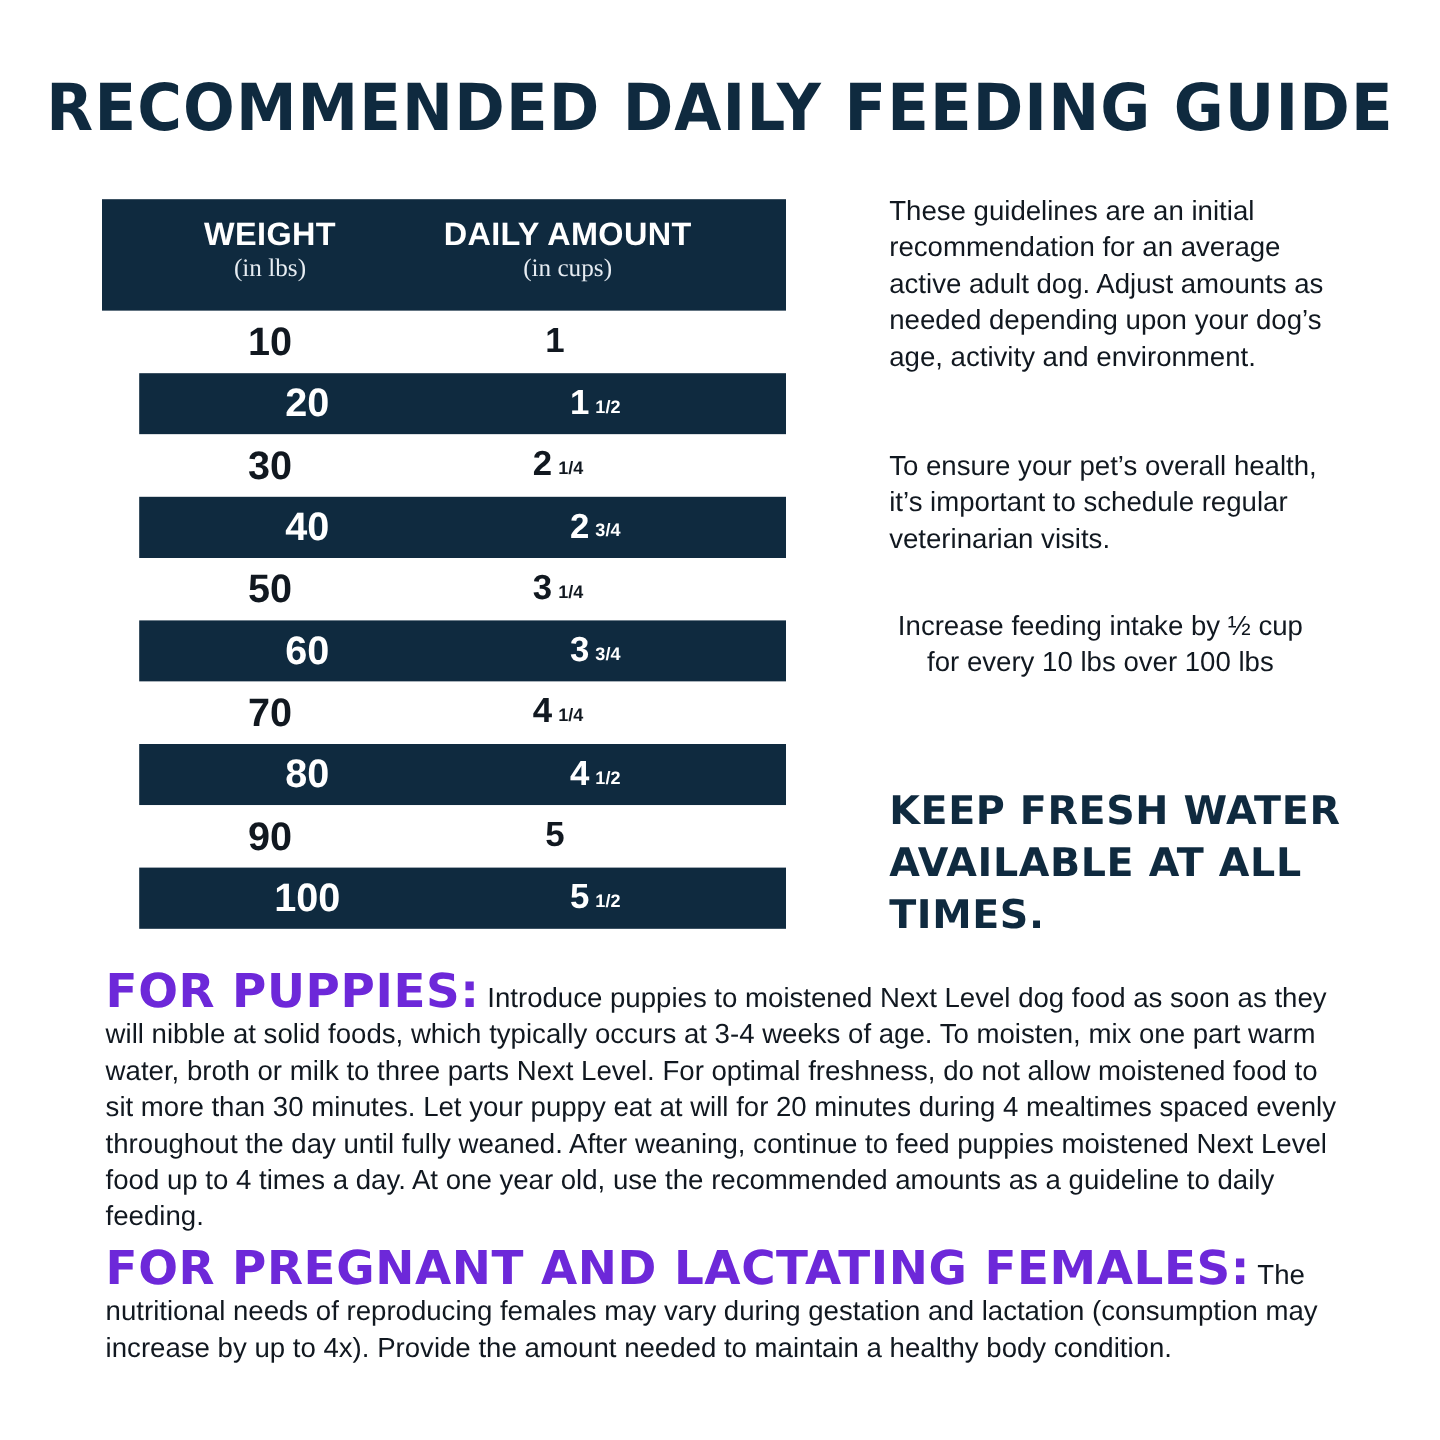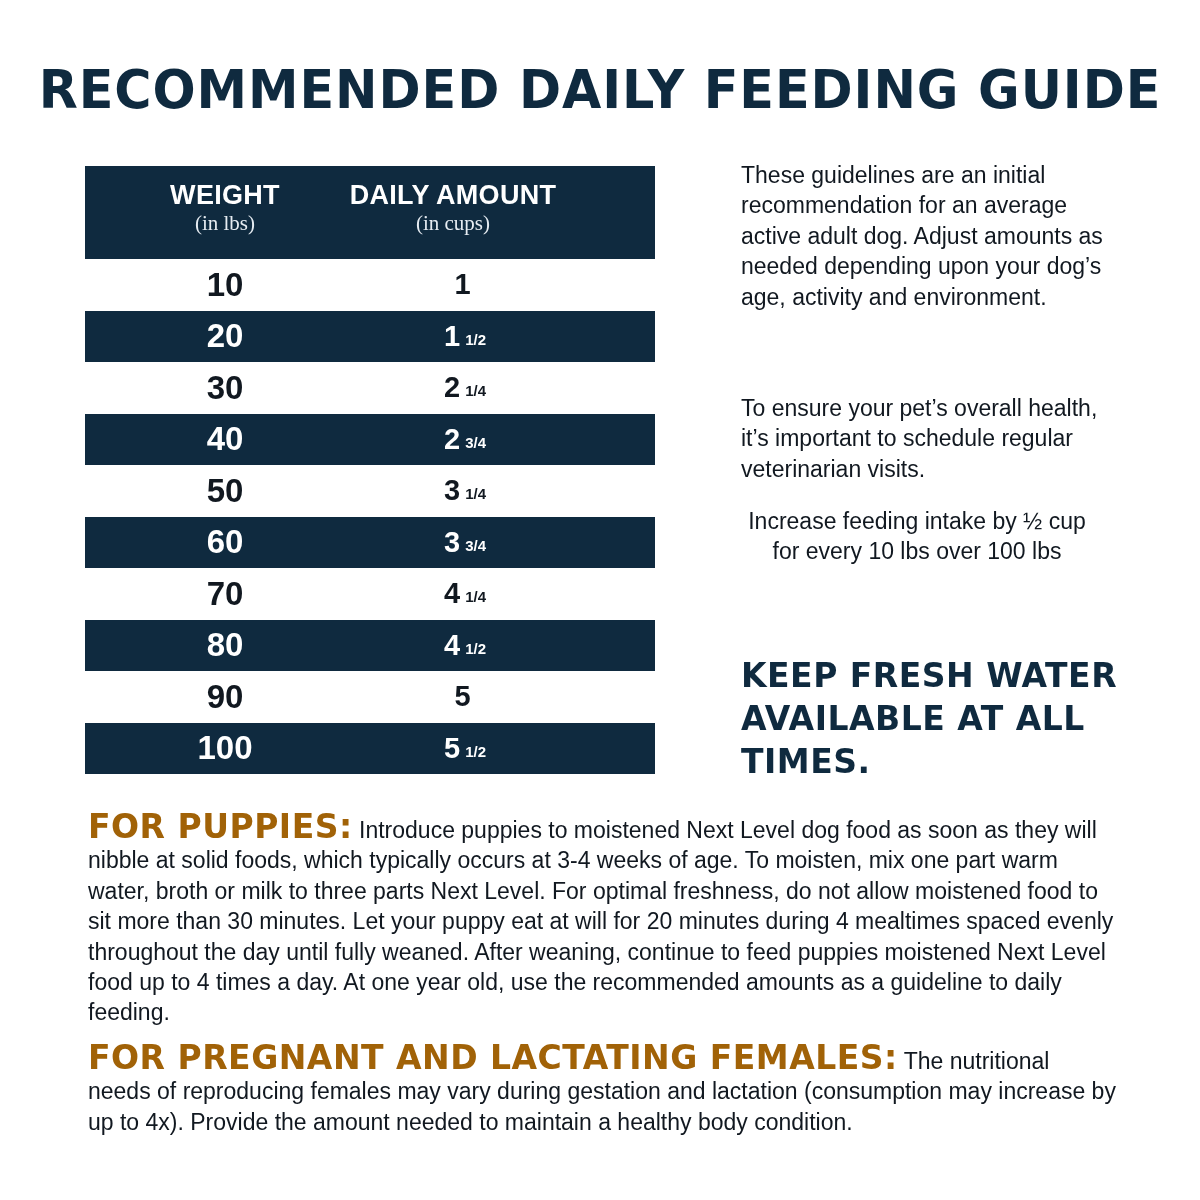--- a/index.html
+++ b/index.html
@@ -5,42 +5,42 @@
   html, body { margin: 0; padding: 0; background: #ffffff; }
   body { width: 1200px; height: 1200px; position: relative; overflow: hidden;
          font-family: "DejaVu Sans", sans-serif; color: #111820; }
   .title { position: absolute; left: 0; top: 58px; width: 1200px; text-align: center;
            font-family: "DejaVu Sans", sans-serif; font-weight: 700; font-size: 54px;
            letter-spacing: 1px; color: #0f2a3f; transform: scaleX(0.94); transform-origin: center; }
   .table { position: absolute; left: 85px; top: 166px; width: 570px; }
   .thead { background: #0f2a3f; height: 93px; position: relative; color: #fff; }
   .th { position: absolute; top: 14px; text-align: center; }
   .th.w { left: 70px; width: 140px; }
-  .th.a { left: 248px; width: 240px; text-align: center; }
+  .th.a { left: 268px; width: 240px; text-align: center; }
   .th .main { font-family: "Liberation Sans", sans-serif; font-weight: 700; font-size: 27px; letter-spacing: 0.3px; line-height: 30px; display: block; }
   .th .sub { font-family: Liberation Serif, serif; font-size: 21px; line-height: 26px; display: block; color: #e6ecf2; }
   .row { height: 51.5px; position: relative; font-family: "Liberation Sans", sans-serif; font-weight: 700; }
-  .row.dark { background: #0f2a3f; color: #fff; }
+  .row.dark { background: #0f2a3f; color: #fff; margin-left: 31px; }
   .row.light { background: #fff; color: #111820; }
   .cell { position: absolute; top: 0; height: 100%; display: flex; align-items: center; justify-content: center; }
   .cell.w { left: 70px; width: 140px; font-size: 33px; }
   .cell.a { left: 260px; width: 240px; font-size: 29px; }
   .cell.a .frac { font-size: 15px; margin-left: 5px; padding-top: 6px; }
   .side { position: absolute; left: 741px; width: 380px; font-family: "Liberation Sans", sans-serif;
           font-size: 23px; line-height: 30.4px; color: #111820; }
   .p1 { top: 160px; }
-  .p2 { top: 373px; margin-top: 20px; }
+  .p2 { top: 373px; }
   .p3 { top: 506px; width: 352px; text-align: center; }
   .water { position: absolute; left: 741px; top: 654px; width: 380px; font-family: "DejaVu Sans", sans-serif;
            font-weight: 700; font-size: 33px; line-height: 43px; color: #0f2a3f; letter-spacing: 0.5px; }
   .para { position: absolute; left: 88px; width: 1030px; font-family: "Liberation Sans", sans-serif;
           font-size: 23px; line-height: 30.4px; color: #111820; }
   .puppies { top: 812px; }
   .pregnant { top: 1043px; }
-  .para .head { font-family: "DejaVu Sans", sans-serif; font-weight: 700; font-size: 33px; color: #a16207; letter-spacing: 0.5px; }
+  .para .head { font-family: "DejaVu Sans", sans-serif; font-weight: 700; font-size: 39px; color: #6d28d9; letter-spacing: 0.5px; }
 </style>
 </head>
 <body>
 
 <div class="title">RECOMMENDED DAILY FEEDING GUIDE</div>
 
 <div class="table">
   <div class="thead">
     <div class="th w">
       <span class="main">WEIGHT</span>

